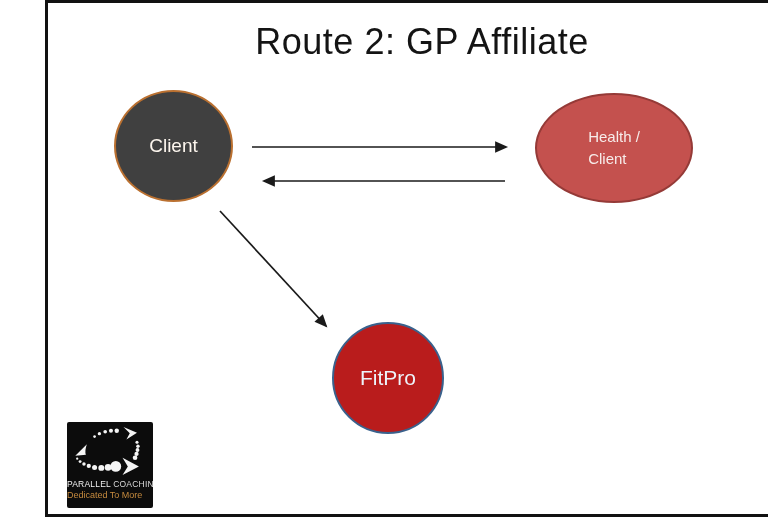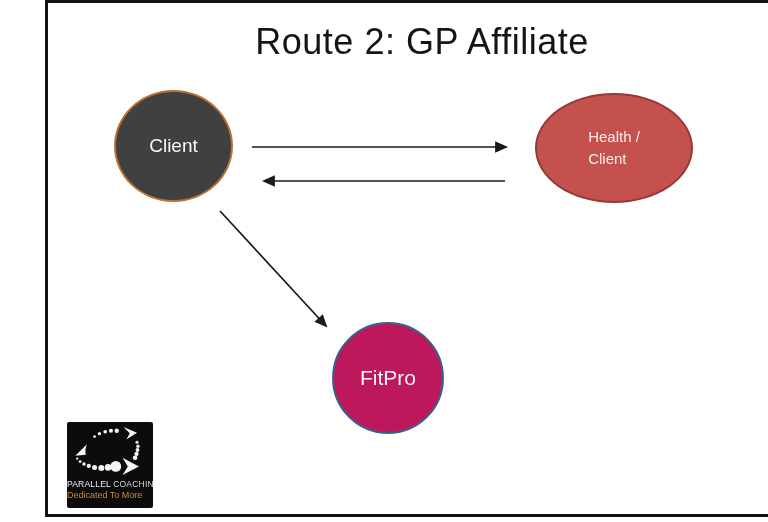--- a/index.html
+++ b/index.html
@@ -142,21 +142,21 @@
       <span>Client</span>
     </div>
 
     <div class="node node-health" style="background: rgb(196, 81, 78); border-color: rgb(149, 58, 55); color: rgb(247, 236, 234);">
       <span class="lines">
         <span>Health /</span>
         <span>Client</span>
       </span>
     </div>
 
-    <div class="node node-fitpro" style="background: #be185d; border-color: rgb(58, 97, 140); color: rgb(237, 243, 250);">
+    <div class="node node-fitpro" style="background: #b91c1c; border-color: rgb(58, 97, 140); color: rgb(237, 243, 250);">
       <span>FitPro</span>
     </div>
 
     <div class="logo" style="background: rgb(12, 12, 12);">
       <svg class="logo-mark" viewBox="0 0 86 56" xmlns="http://www.w3.org/2000/svg">
 
         <circle cx="27" cy="13" r="1.4" fill="#f5f5f5"></circle>
         <circle cx="32" cy="10" r="1.7" fill="#f5f5f5"></circle>
         <circle cx="38" cy="8" r="1.9" fill="#f5f5f5"></circle>
         <circle cx="44" cy="7" r="2.1" fill="#f5f5f5"></circle>

